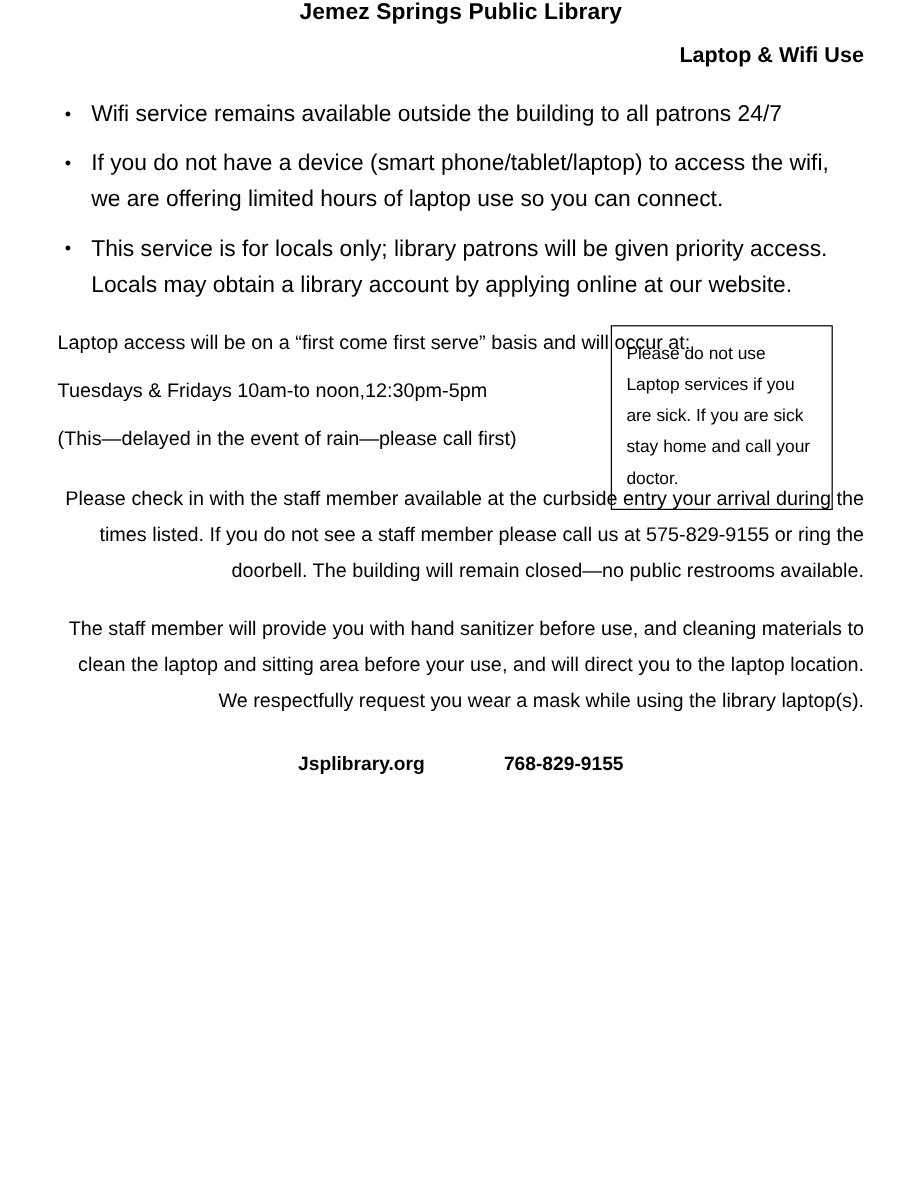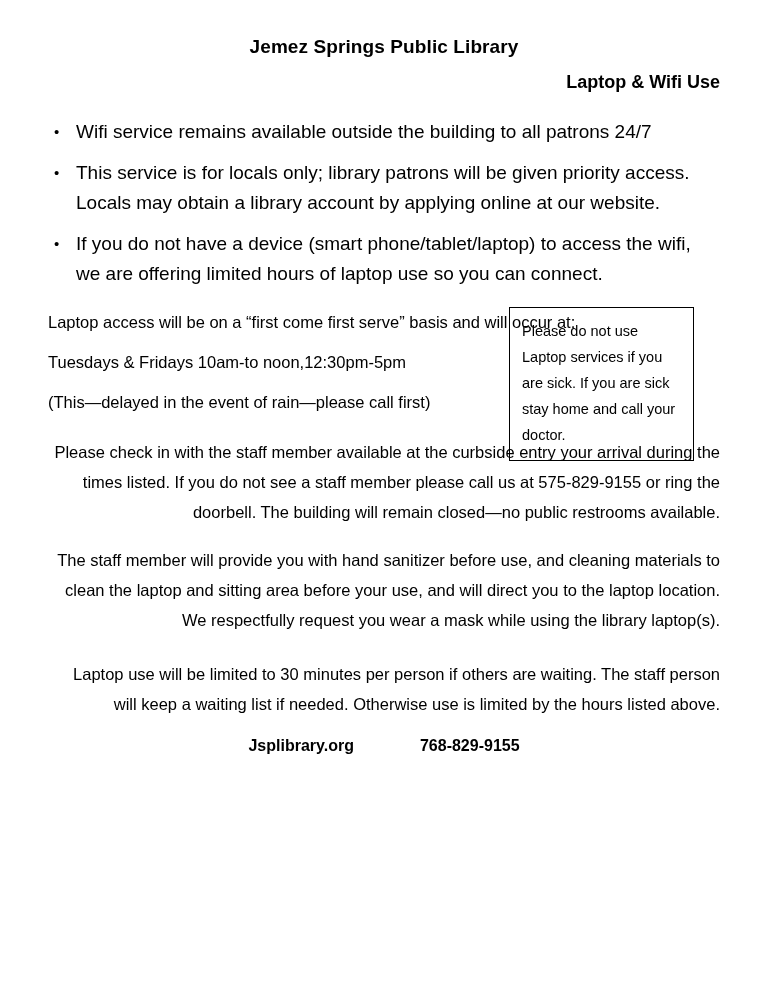--- a/index.html
+++ b/index.html
@@ -17,21 +17,20 @@
   }
   .page {
     position: relative;
     width: 768px;
     height: 994px;
     box-sizing: border-box;
     padding: 0 48px;
   }
   .title-block {
     text-align: center;
-    padding-top: 36px;
   }
   .title-line-1 {
     font-size: 19px;
     font-weight: bold;
     letter-spacing: 0.1px;
     margin-bottom: 14px;
   }
   .title-line-2 {
     font-size: 18px;
     font-weight: bold;
@@ -106,39 +105,38 @@
 
 <div class="page">
 
   <div class="title-block">
     <div class="title-line-1">Jemez Springs Public Library</div>
     <div class="title-line-2">Laptop &amp; Wifi Use</div>
   </div>
 
   <ul class="bullets">
     <li>Wifi service remains available outside the building to all patrons 24/7</li>
+    <li>If you do not have a device (smart phone/tablet/laptop) to access the wifi, we are offering limited hours of laptop use so you can connect.</li>
     <li>This service is for locals only; library patrons will be given priority access. Locals may obtain a library account by applying online at our website.</li>
-    <li>If you do not have a device (smart phone/tablet/laptop) to access the wifi, we are offering limited hours of laptop use so you can connect.</li>
   </ul>
 
   <div class="schedule">
     <div class="line">Laptop access will be on a “first come first serve” basis and will occur at:</div>
     <div class="line">Tuesdays &amp; Fridays 10am-to noon,12:30pm-5pm</div>
     <div class="line">(This—delayed in the event of rain—please call first)</div>
 
     <div class="sick-box">
       <p>Please do not use Laptop services if you are sick. If you are sick stay home and call your doctor.</p>
     </div>
   </div>
 
   <div class="body-block">
     <p>Please check in with the staff member available at the curbside entry your arrival during the times listed.  If you do not see a staff member please call us at 575-829-9155 or ring the doorbell. The building will remain closed—no public restrooms available.</p>
     <p>The staff member will provide you with hand sanitizer before use, and cleaning materials to clean the laptop and sitting area before your use, and will direct you to the laptop location. We respectfully request you wear a mask while using the library laptop(s).</p>
     <div class="spacer-sm"></div>
-    <p>Laptop use will be limited to 30 minutes per person if others are waiting. The staff person will keep a waiting list if needed. Otherwise use is limited by the hours listed above.</p>
   </div>
 
   <div class="footer">
     <span>Jsplibrary.org</span>
     <span>768-829-9155</span>
   </div>
 
 </div>
 
 </body></html>

